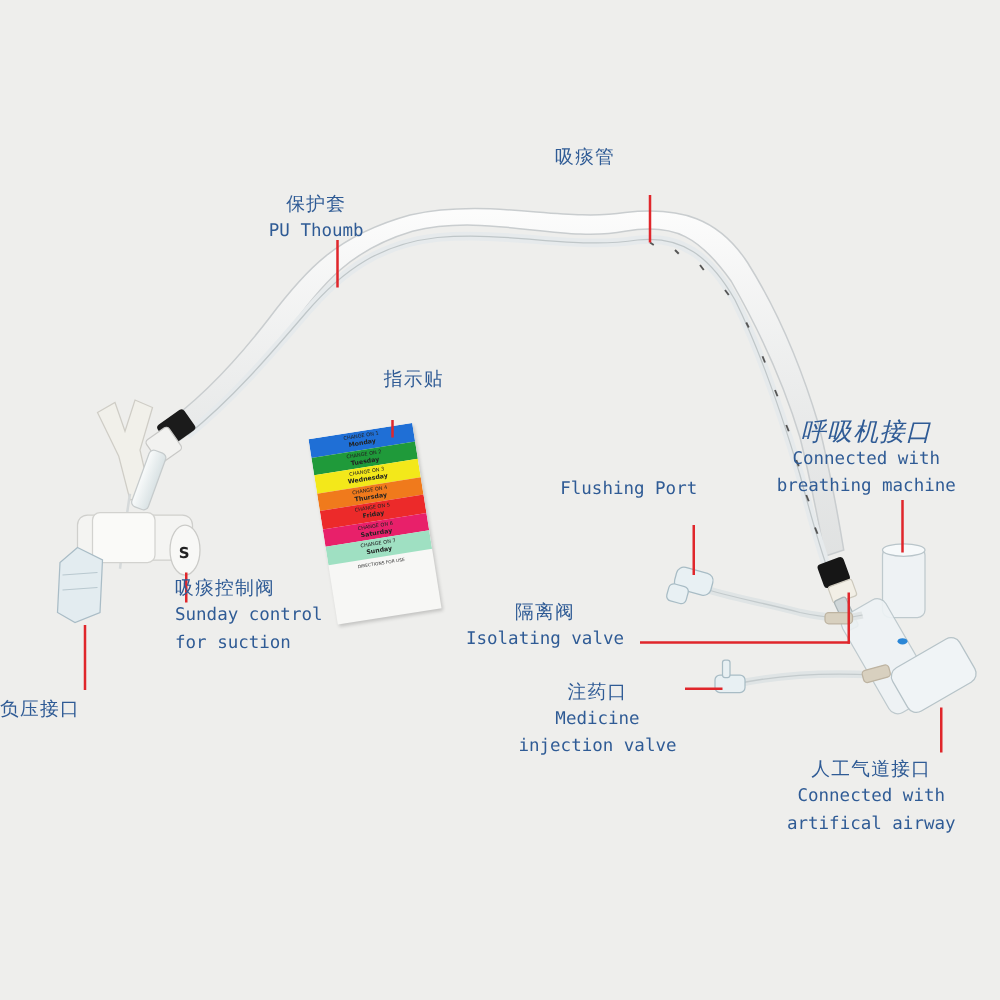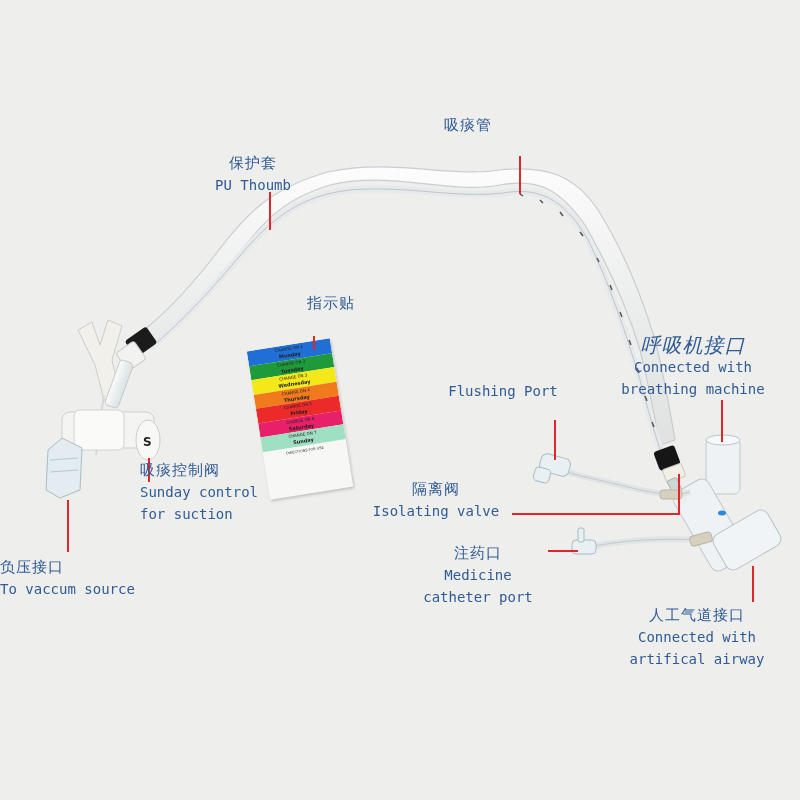--- a/index.html
+++ b/index.html
@@ -196,27 +196,26 @@
   </div>
 
   <div class="label left" style="left:140px;top:459px;">
     <div class="cn">吸痰控制阀</div>
     <div class="en">Sunday control</div>
     <div class="en">for suction</div>
   </div>
 
   <div class="label left" style="left:0;top:556px;">
     <div class="cn">负压接口</div>
-    <div class="en">To vaccum source</div>
   </div>
 
   <div class="label right" style="left:410px;top:542px;width:136px;">
     <div class="cn">注药口</div>
     <div class="en">Medicine</div>
-    <div class="en">catheter port</div>
+    <div class="en">injection valve</div>
   </div>
 
   <div class="label right" style="left:620px;top:604px;width:154px;">
     <div class="cn">人工气道接口</div>
     <div class="en">Connected with</div>
     <div class="en">artifical airway</div>
   </div>
 
 </div>
 

